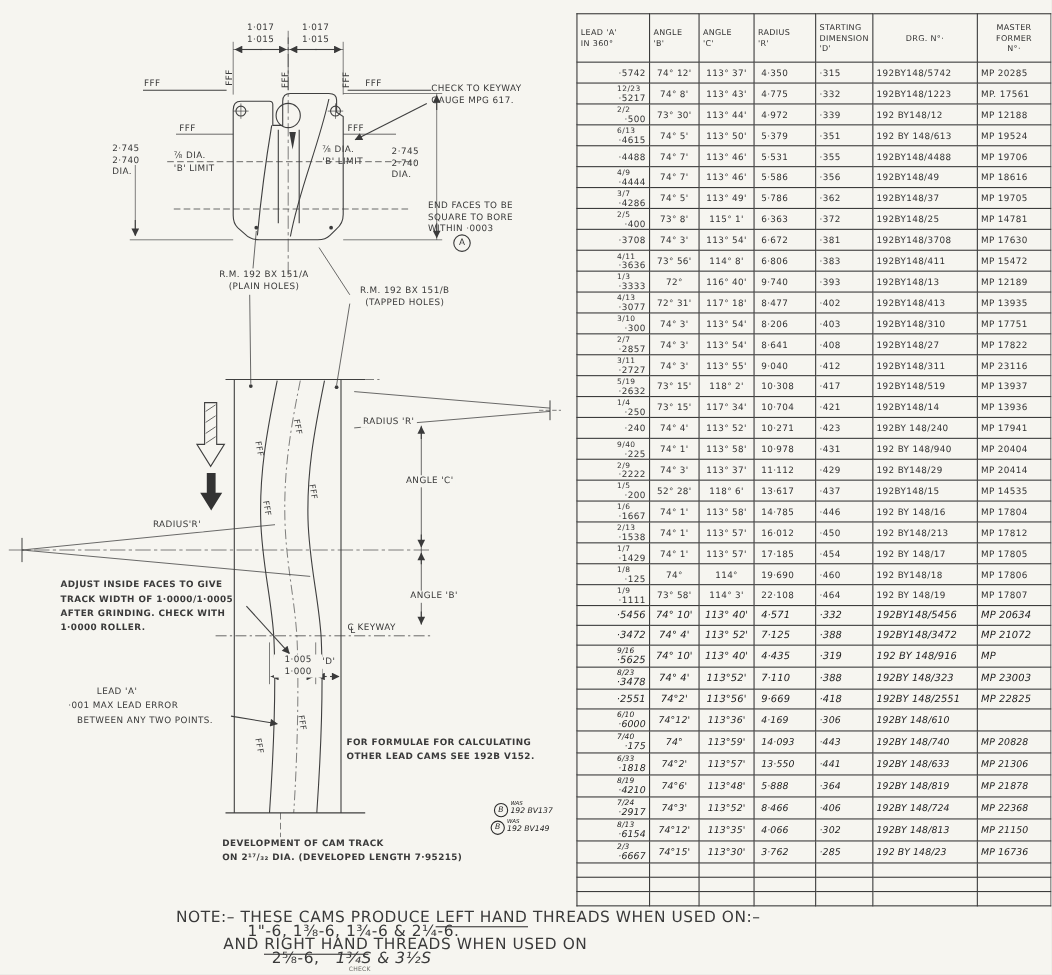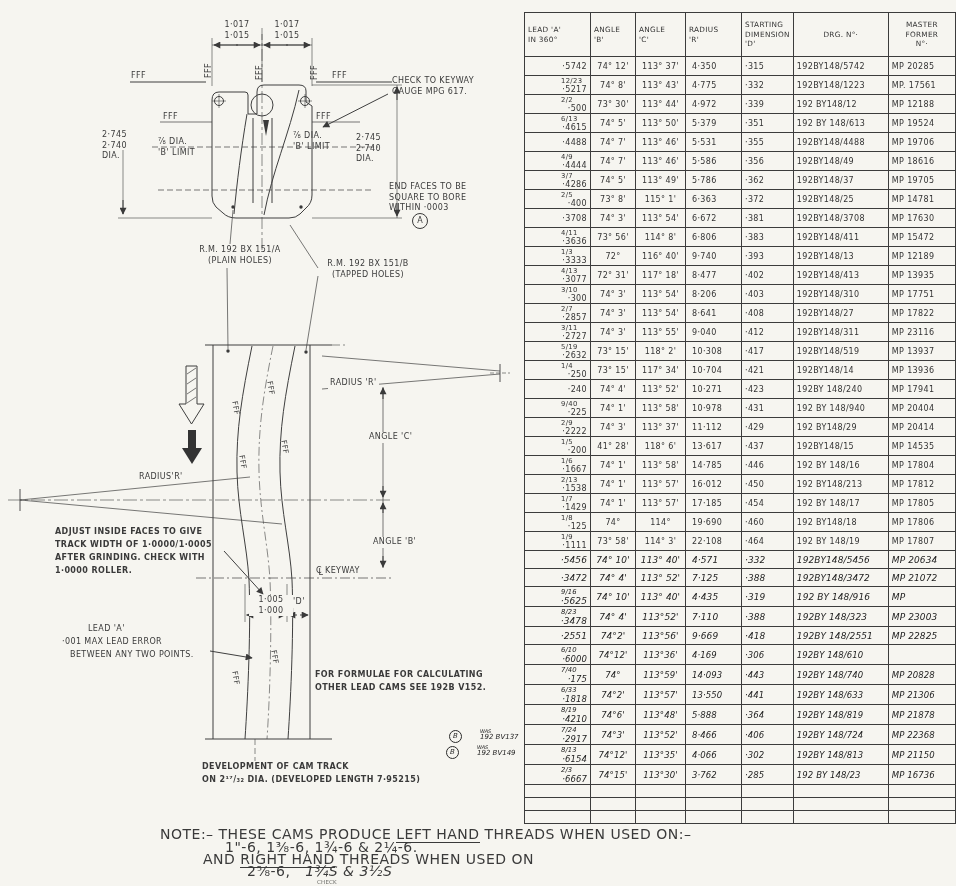--- a/index.html
+++ b/index.html
@@ -11,21 +11,21 @@
   .c{text-align:center;}
   .bg{background:#f6f5f0;padding:0 2px;}
   .rotv{transform:rotate(-90deg);transform-origin:0 0;}
   .rfff{transform:rotate(80deg);transform-origin:center;font-size:7.5px;}
   .lh13{line-height:13px;font-weight:bold;}
   .bdgA{position:absolute;width:14px;height:14px;border:1px solid #3a3a3a;border-radius:50%;
         font:8px/14px "DejaVu Sans",sans-serif;text-align:center;color:#3a3a3a;}
   .bdg{display:inline-block;width:11px;height:11px;border:1px solid #2a2a2a;border-radius:50%;
        font:7px/11px "DejaVu Sans",sans-serif;text-align:center;vertical-align:middle;
        font-style:italic;color:#222;margin-right:2px;}
-  .wasblk{display:inline-block;font-style:italic;font-size:7px;color:#222;letter-spacing:0;margin-left:16px;}
+  .wasblk{display:inline-block;font-style:italic;font-size:7px;color:#222;letter-spacing:0;}
   .was{display:block;font-size:5px;line-height:4px;margin-bottom:-1px;}
   .clsym{position:relative;display:inline-block;width:9px;}
   .clsym .cl2{position:absolute;left:2.5px;top:1.5px;}
   .u{border-bottom:1px solid #3a3a3a;padding-bottom:0px;}
   .note{font-size:14px;letter-spacing:.5px;}
   .tiny{font-size:5.5px;letter-spacing:.2px;color:#6a6a66;}
   
   .tbl{position:absolute;left:524px;top:12px;border-collapse:collapse;table-layout:fixed;
        background:#f6f5f0;}
   .tbl th,.tbl td{border:1px solid #3c3c3c;font:8px "DejaVu Sans",sans-serif;color:#333;
@@ -490,21 +490,21 @@
           <td class="cr">11·112</td>
           <td class="cd">·429</td>
           <td class="cg">192 BY148/29</td>
           <td class="cf">MP 20414</td>
         </tr>
         <tr class="r-p">
           <td class="cl">
             <span class="frac">1/5</span>
             <span class="dec">·200</span>
           </td>
-          <td class="ca">41° 28'</td>
+          <td class="ca">52° 28'</td>
           <td class="ca">118° 6'</td>
           <td class="cr">13·617</td>
           <td class="cd">·437</td>
           <td class="cg">192BY148/15</td>
           <td class="cf">MP 14535</td>
         </tr>
         <tr class="r-p">
           <td class="cl">
             <span class="frac">1/6</span>
             <span class="dec">·1667</span>

